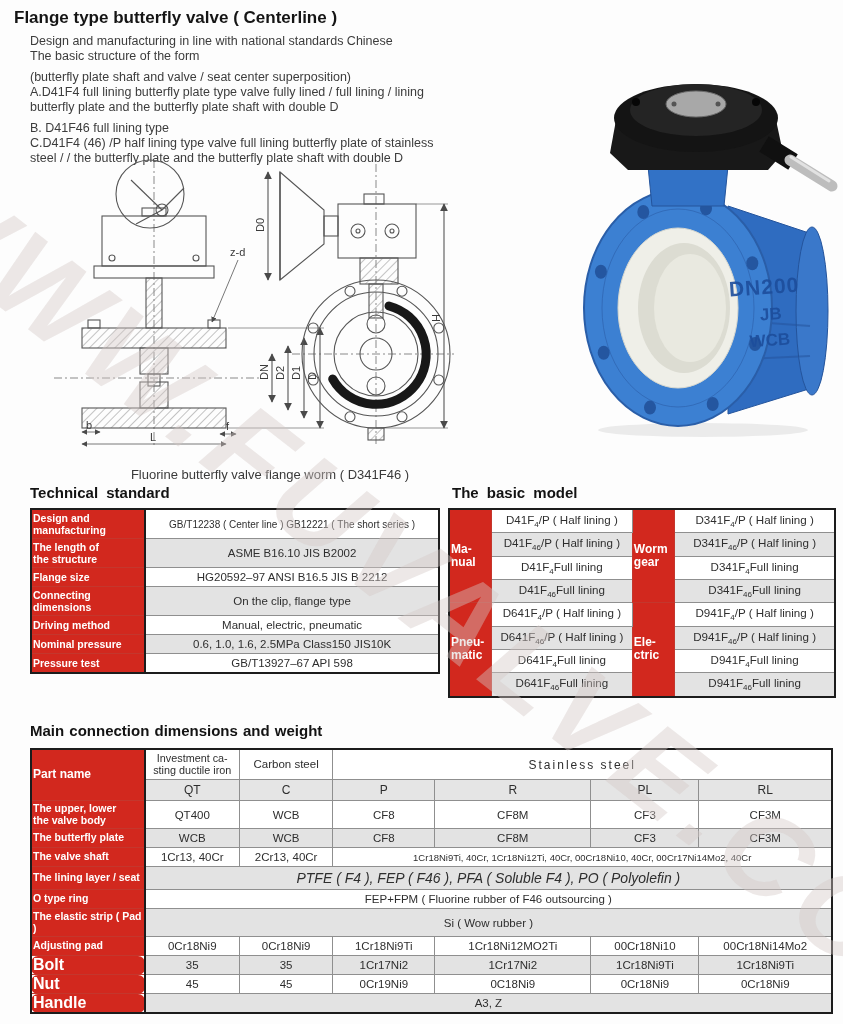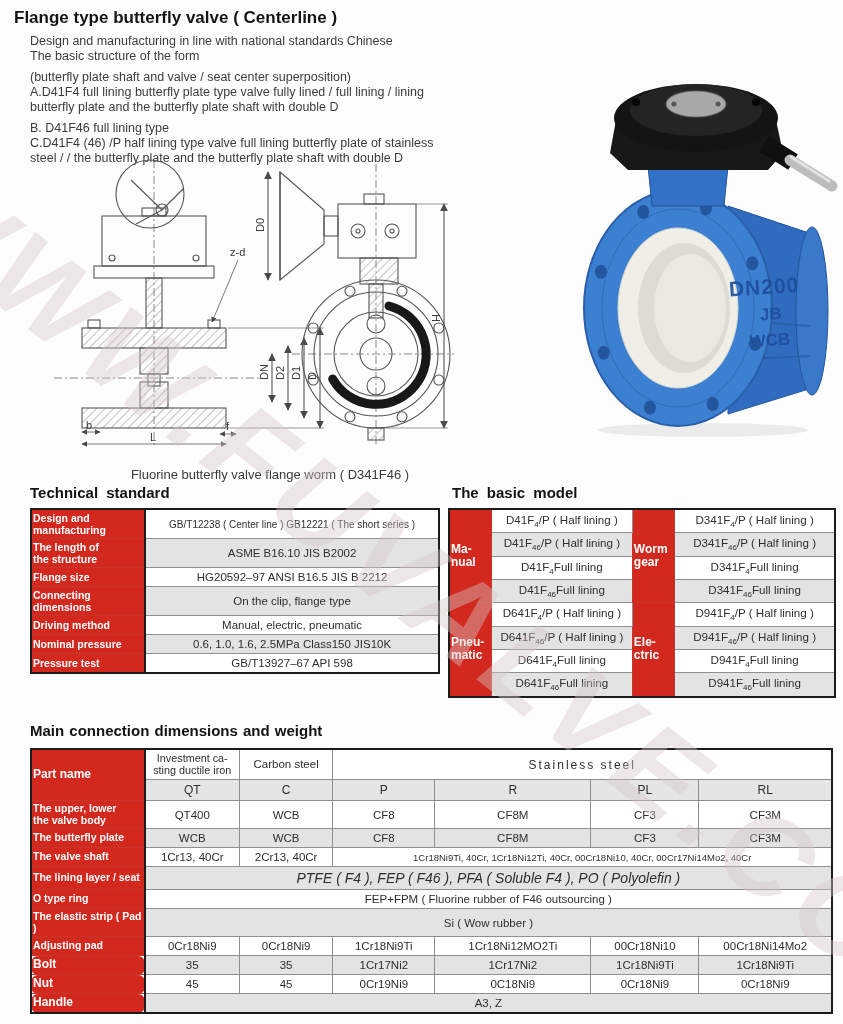--- a/index.html
+++ b/index.html
@@ -26,21 +26,21 @@
   th{background:#d2281e;color:#fff;font-weight:bold;border:1px solid #c4372d;padding:2px 1px;
         font-size:10.5px;line-height:12px;white-space:pre-line;text-align:left;}
   .tech-table{left:30px;top:508px;width:410px;}
   .tech-table th{border-right:2px solid #1c1c1c;width:27%;}
   .model-table{left:448px;top:508px;width:388px;}
   .model-table th{font-size:12px;line-height:13px;}
   .model-table td{font-size:11.6px;}
   .model-table sub{font-size:8px;}
   .main-table{left:30px;top:748px;width:803px;}
   .main-table th{border-right:2px solid #1c1c1c;font-size:10.5px;line-height:11.5px;margin-left:37px;}
-  .main-table th.short{font-size:12px;border-radius:7px;}
+  .main-table th.short{font-size:16px;border-radius:7px;}
   .main-table td.hd1{font-size:10.8px;line-height:11.5px;}
   .main-table td.stainless{letter-spacing:2px;font-size:12px;}
   tr.subhead td{background:#e5e5e5;font-size:12px;}
   svg text{font-family:"Liberation Sans","DejaVu Sans",sans-serif;}
 </style>
 </head>
 <body>
 
 <div class="page">
 

